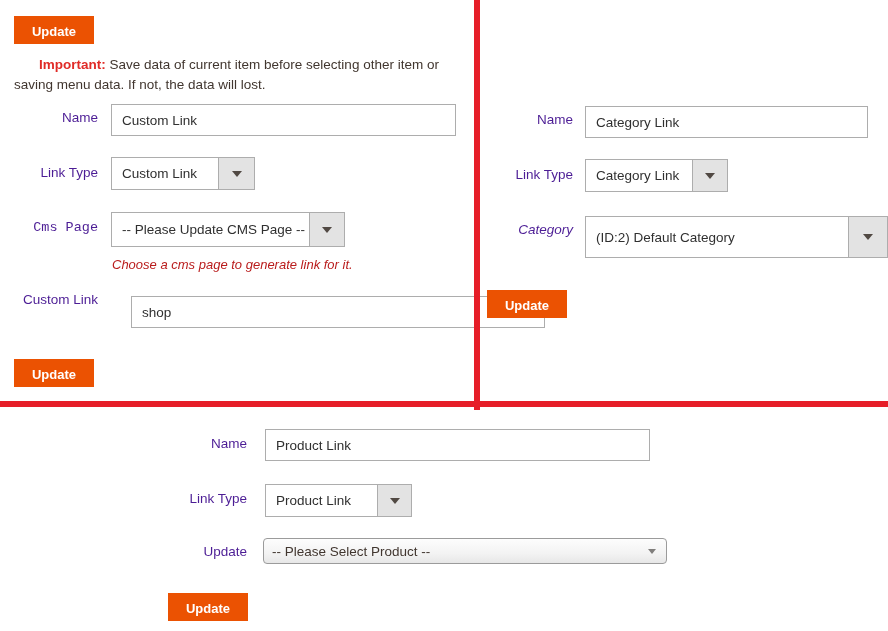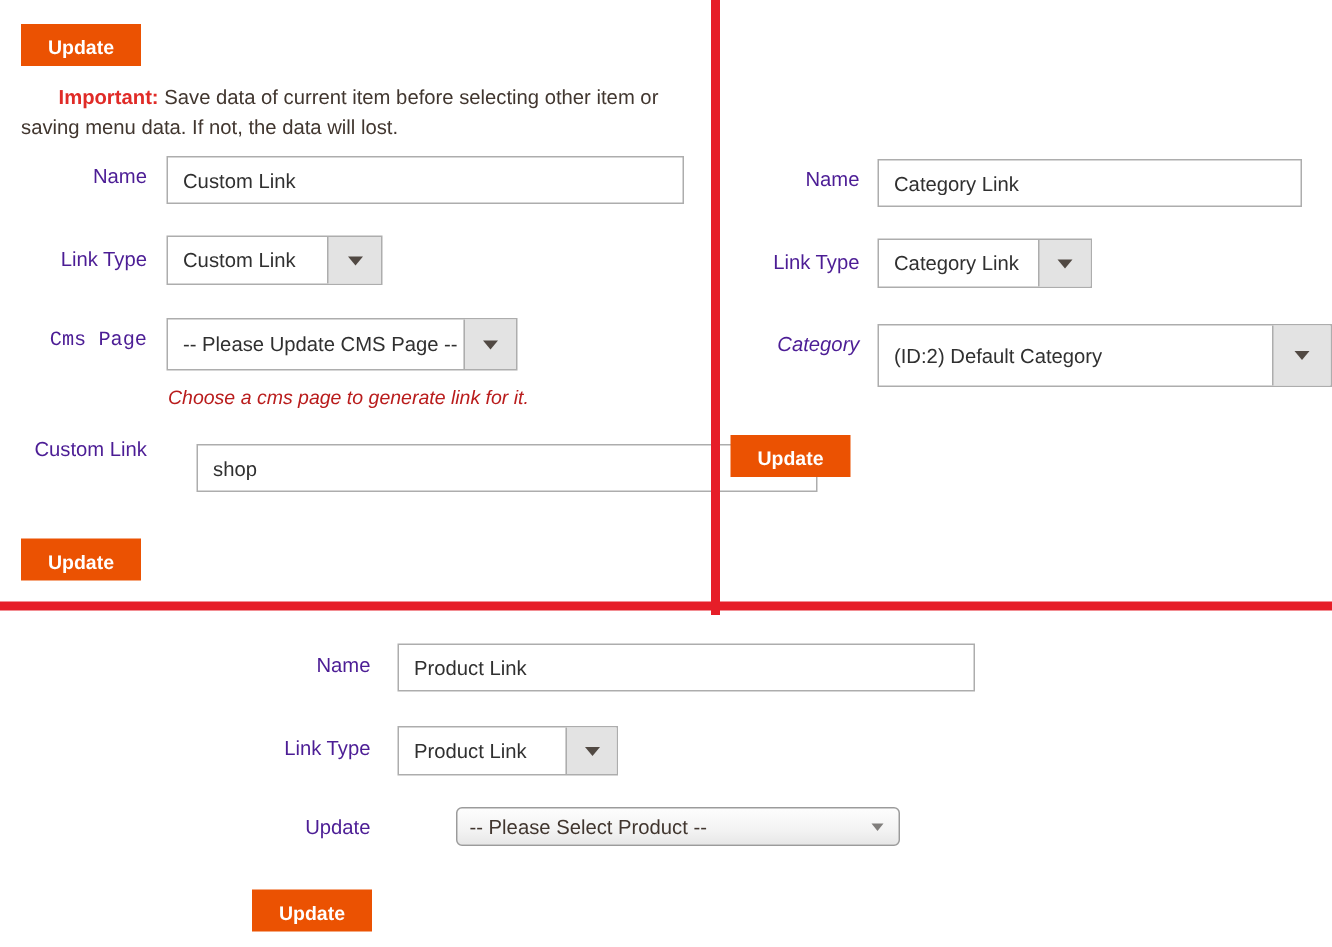--- a/index.html
+++ b/index.html
@@ -225,21 +225,21 @@
 
     <div class="field-label" style="left:150px; top:491px; width:97px;">Link Type</div>
     <div class="m-select" style="left:265px; top:484px; width:147px; height:33px;">
       <span class="sel-text">Product Link</span>
       <span class="sel-btn" style="width:34px;">
         <span class="caret"></span>
       </span>
     </div>
 
     <div class="field-label" style="left:150px; top:544px; width:97px;">Update</div>
-    <div class="native-select" style="left:263px; top:538px; width:296px; height:26px;margin-left:41px;">
+    <div class="native-select" style="left:263px; top:538px; width:404px; height:26px;">
       <span class="sel-text">-- Please Select Product --</span>
       <span class="mini-caret"></span>
     </div>
 
     <button class="btn" style="left:168px; top:593px;">Update</button>
   </div>
 
 </div>
 
 </body></html>

